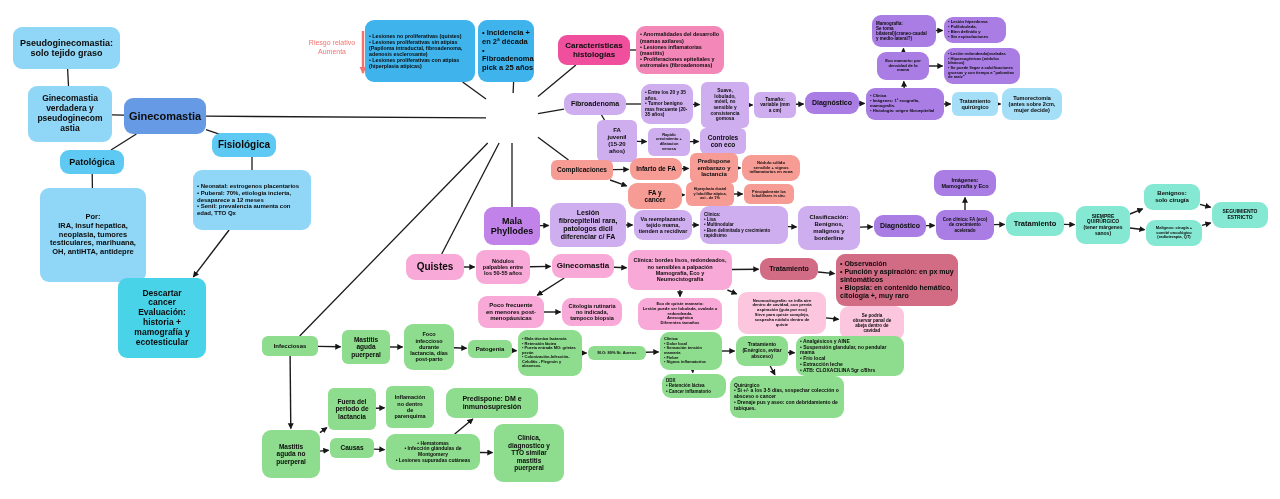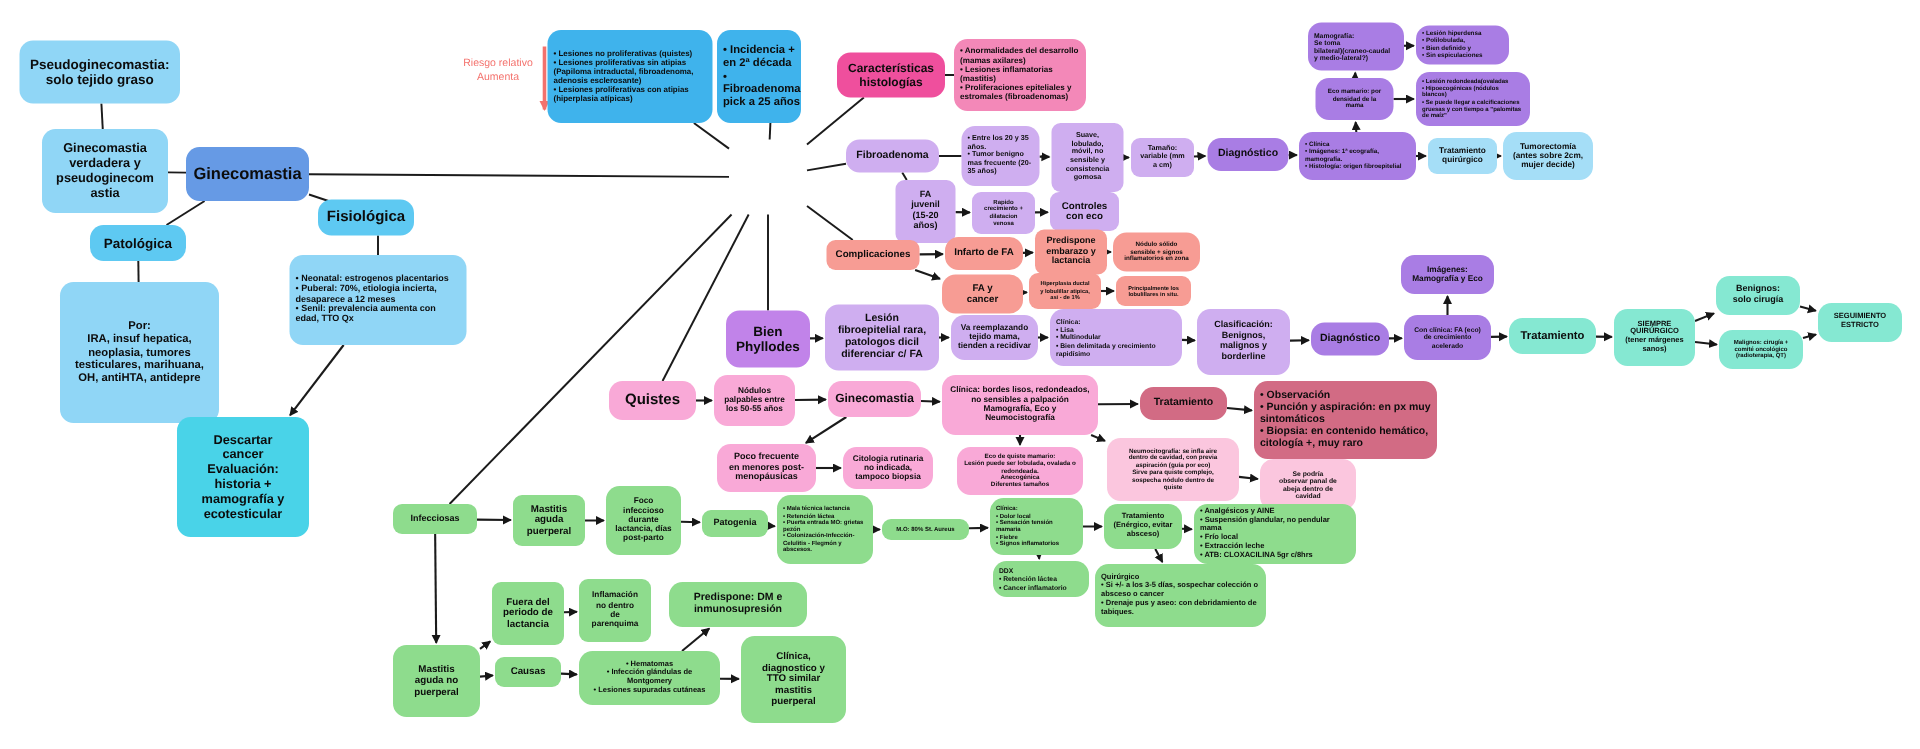--- a/index.html
+++ b/index.html
@@ -215,21 +215,21 @@
     <div class="node" style="left: 742px; top: 155px; width: 58px; height: 26px; background: rgb(247, 156, 148); font-size: 4.2px;">Nódulo sólido
 sensible + signos
 inflamatorios en zona</div>
     <div class="node" style="left: 628px; top: 183px; width: 54px; height: 26px; background: rgb(247, 156, 148); font-size: 6.5px;">FA y
 cancer</div>
     <div class="node" style="left: 686px; top: 182px; width: 48px; height: 24px; background: rgb(247, 156, 148); font-size: 3.8px; border-radius: 6px;">Hiperplasia ductal
 y lobulillar atipica,
 asi - de 1%</div>
     <div class="node" style="left: 744px; top: 184px; width: 50px; height: 20px; background: rgb(247, 156, 148); font-size: 3.8px; border-radius: 6px;">Principalmente los
 lobulillares in situ.</div>
-    <div class="node" style="left: 484px; top: 207px; width: 56px; height: 38px; background: rgb(193, 131, 233); font-size: 9px;">Bien
+    <div class="node" style="left: 484px; top: 207px; width: 56px; height: 38px; background: rgb(193, 131, 233); font-size: 9px;">Mala
 Phyllodes</div>
     <div class="node" style="left: 550px; top: 203px; width: 76px; height: 44px; background: rgb(207, 174, 240); font-size: 7px;">Lesión
 fibroepitelial rara,
 patologos dicil
 diferenciar c/ FA</div>
     <div class="node" style="left: 634px; top: 210px; width: 58px; height: 30px; background: rgb(207, 174, 240); font-size: 5.5px;">Va reemplazando
 tejido mama,
 tienden a recidivar</div>
     <div class="node left" style="left: 700px; top: 206px; width: 88px; height: 38px; background: rgb(207, 174, 240); font-size: 4.5px;">Clínica:
 • Lisa

